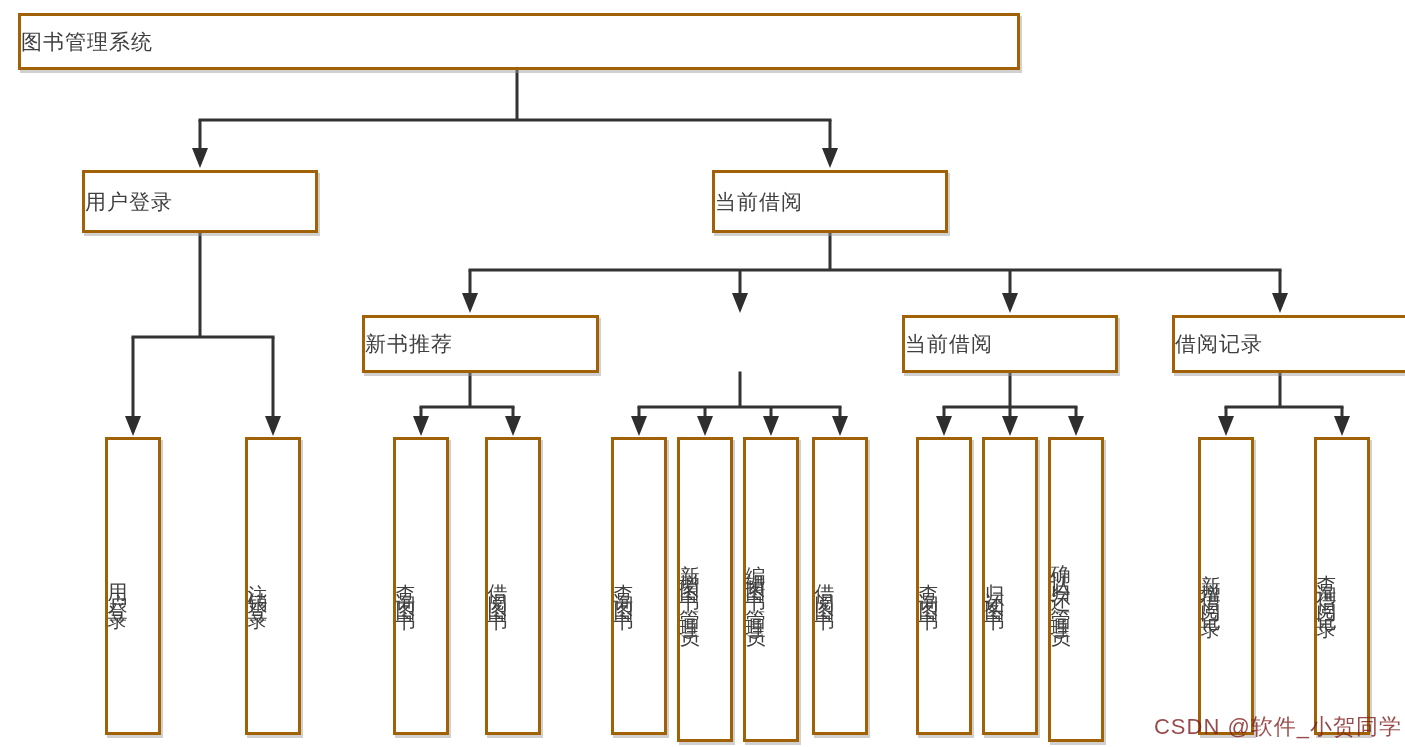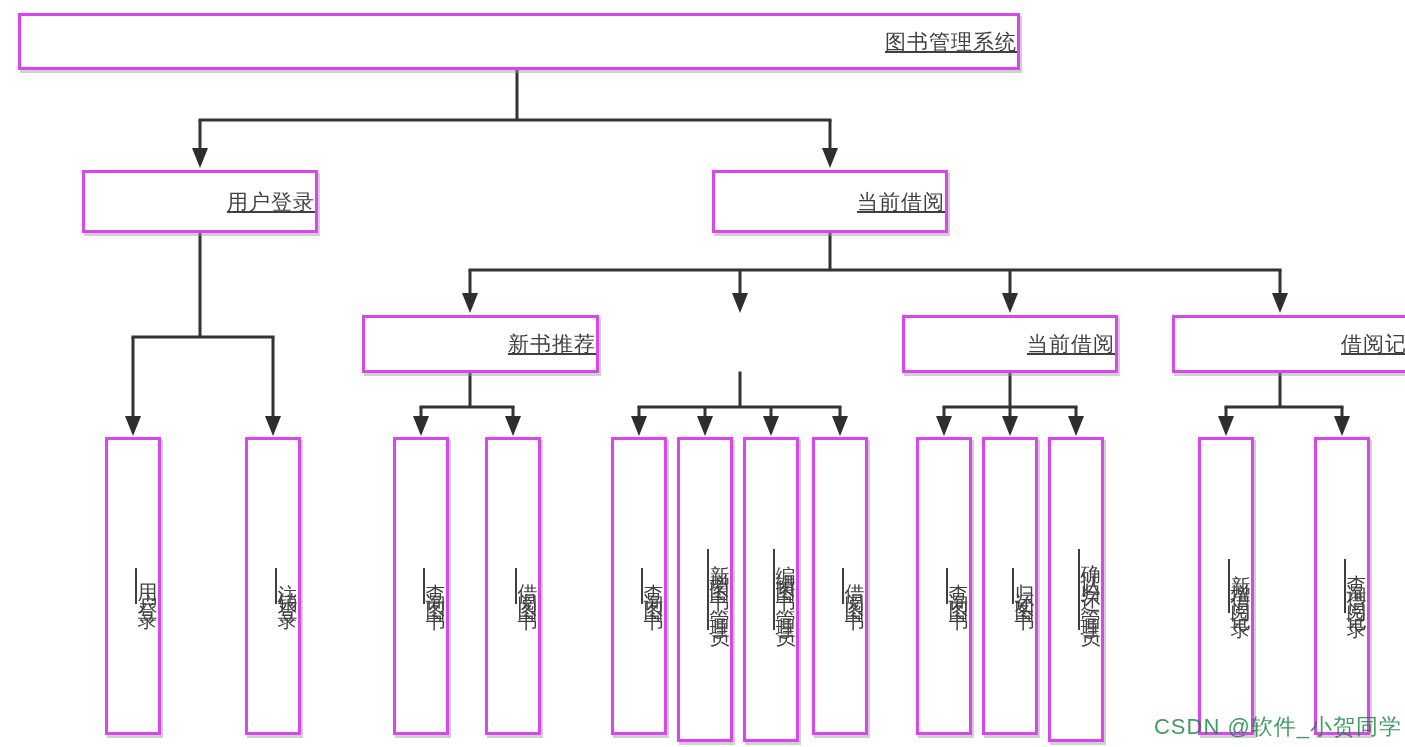--- a/index.html
+++ b/index.html
@@ -8,41 +8,40 @@
     width:1405px;height:747px;
     background:#ffffff;
     font-family:"Liberation Sans","DejaVu Sans",sans-serif;
     overflow:hidden;
   }
   .connectors{position:absolute;left:0;top:0;z-index:1;}
   .box{
     position:absolute;
     box-sizing:border-box;
     background:#ffffff;
-    border:3px solid #d946ef;
+    border:3px solid #a16207;
     box-shadow:2px 3px 0 rgba(150,150,150,0.45);
-    display:flex;align-items:center;justify-content:flex-end;
+    display:flex;align-items:center;justify-content:flex-start;
     color:#3f3f3f;
     z-index:2;
-    text-decoration:underline;
   }
   .hbox{font-size:21px;letter-spacing:1px;white-space:nowrap;}
   .vbox{font-size:20px;}
   .vtext{
     writing-mode:vertical-rl;
     text-orientation:mixed;
     letter-spacing:9px;
     line-height:1;
     white-space:nowrap;
   }
   .watermark{
     position:absolute;
     right:3px;bottom:5px;
     font-size:22px;
-    color:#15803d;
+    color:#7f1d1d;
     opacity:0.8;
     letter-spacing:1px;
     z-index:5;
     white-space:nowrap;
   }
 </style>
 </head>
 <body>
 
 <div class="canvas">

